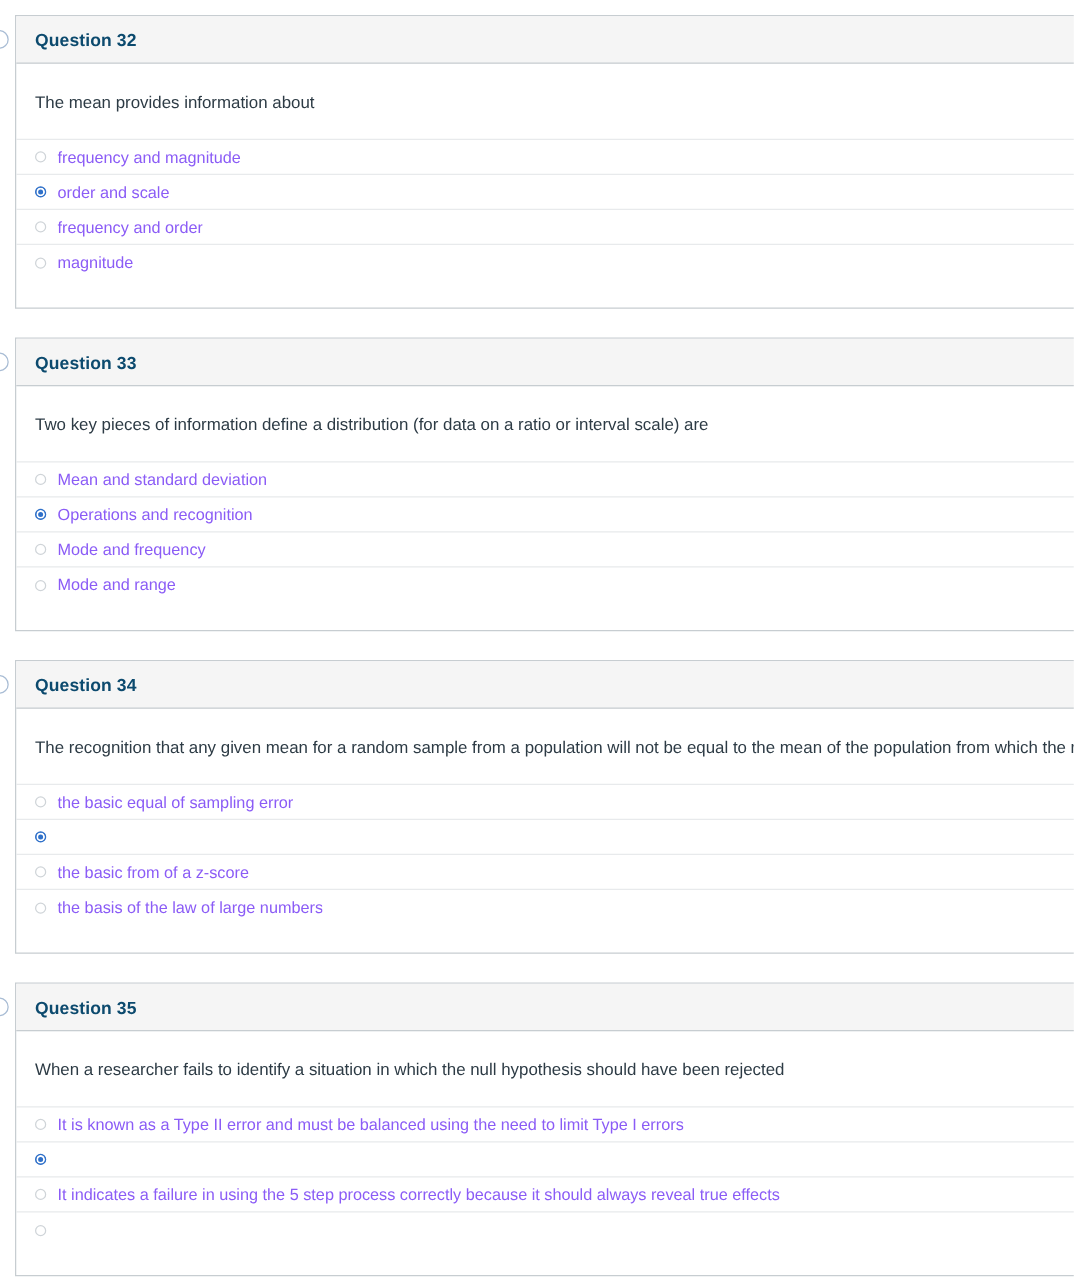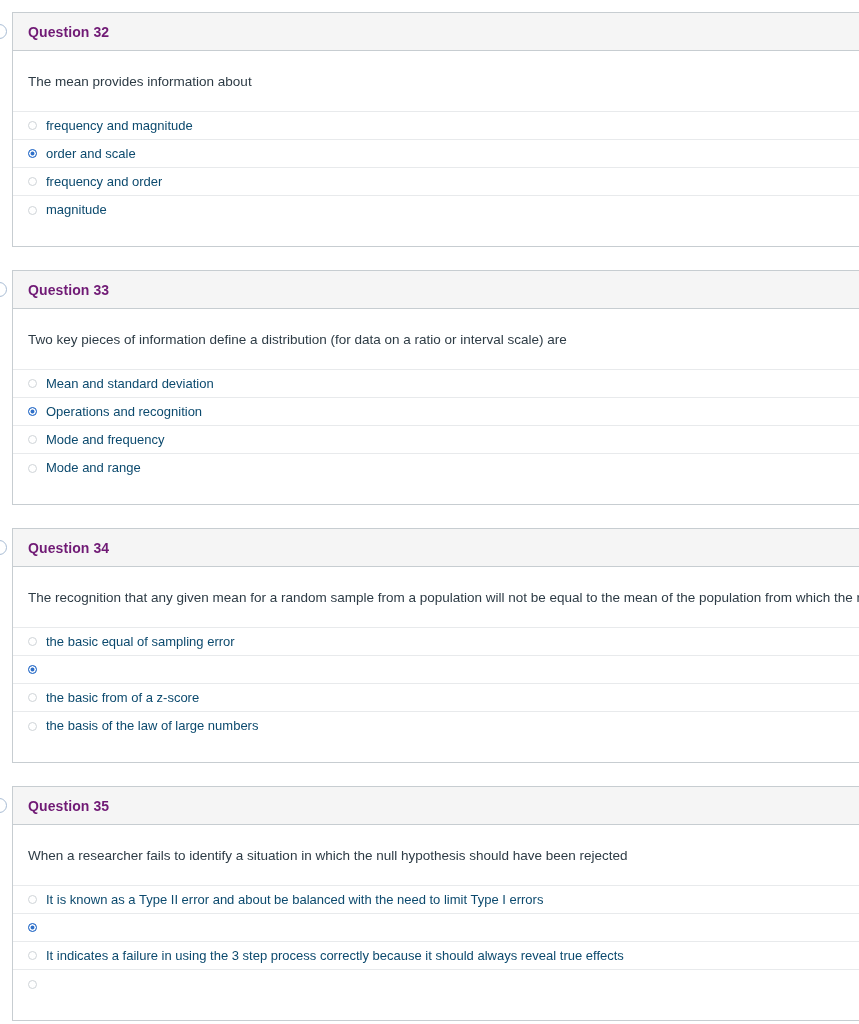--- a/index.html
+++ b/index.html
@@ -37,21 +37,21 @@
     background: #f5f5f5;
     border-bottom: 1px solid #c7cdd1;
     height: 38px;
     line-height: 38px;
     padding: 0 15px;
     box-sizing: border-box;
   }
   .question-header-title {
     font-size: 14px;
     font-weight: bold;
-    color: #701a75;
+    color: #0c4a6e;
     letter-spacing: 0.1px;
   }
 
   .question-body {
     padding: 0;
   }
 
   .question-text {
     font-size: 13.5px;
     line-height: 18px;
@@ -89,21 +89,21 @@
   }
   .radio.selected {
     border: 1px solid #2f70c9;
     background: #2f70c9;
     box-shadow: inset 0 0 0 1.5px #ffffff;
   }
 
   .answer-text {
     font-size: 13px;
     line-height: 16px;
-    color: #0c4a6e;
+    color: #8b5cf6;
     white-space: nowrap;
     overflow: hidden;
   }
 
   .answers-footer {
     height: 22px;
   }
 
   
   .edge-marker {
@@ -199,28 +199,28 @@
       </div>
     </div>
     <div class="edge-marker" style="top: 798px;"></div>
     <div class="question-card" style="top: 786px;">
       <div class="question-header"><span class="question-header-title">Question 35</span></div>
       <div class="question-body">
         <div class="question-text">When a researcher fails to identify a situation in which the null hypothesis should have been rejected</div>
         <div class="answers">
           <div class="answer-row">
             <span class="radio"></span>
-            <span class="answer-text">It is known as a Type II error and about be balanced with the need to limit Type I errors</span>
-          </div>
-          <div class="answer-row">
-            <span class="radio selected"></span>
-          </div>
-          <div class="answer-row">
-            <span class="radio"></span>
-            <span class="answer-text">It indicates a failure in using the 3 step process correctly because it should always reveal true effects</span>
+            <span class="answer-text">It is known as a Type II error and must be balanced using the need to limit Type I errors</span>
+          </div>
+          <div class="answer-row">
+            <span class="radio selected"></span>
+          </div>
+          <div class="answer-row">
+            <span class="radio"></span>
+            <span class="answer-text">It indicates a failure in using the 5 step process correctly because it should always reveal true effects</span>
           </div>
           <div class="answer-row">
             <span class="radio"></span>
           </div>
         </div>
         <div class="answers-footer"></div>
       </div>
     </div>
   </div>
 

